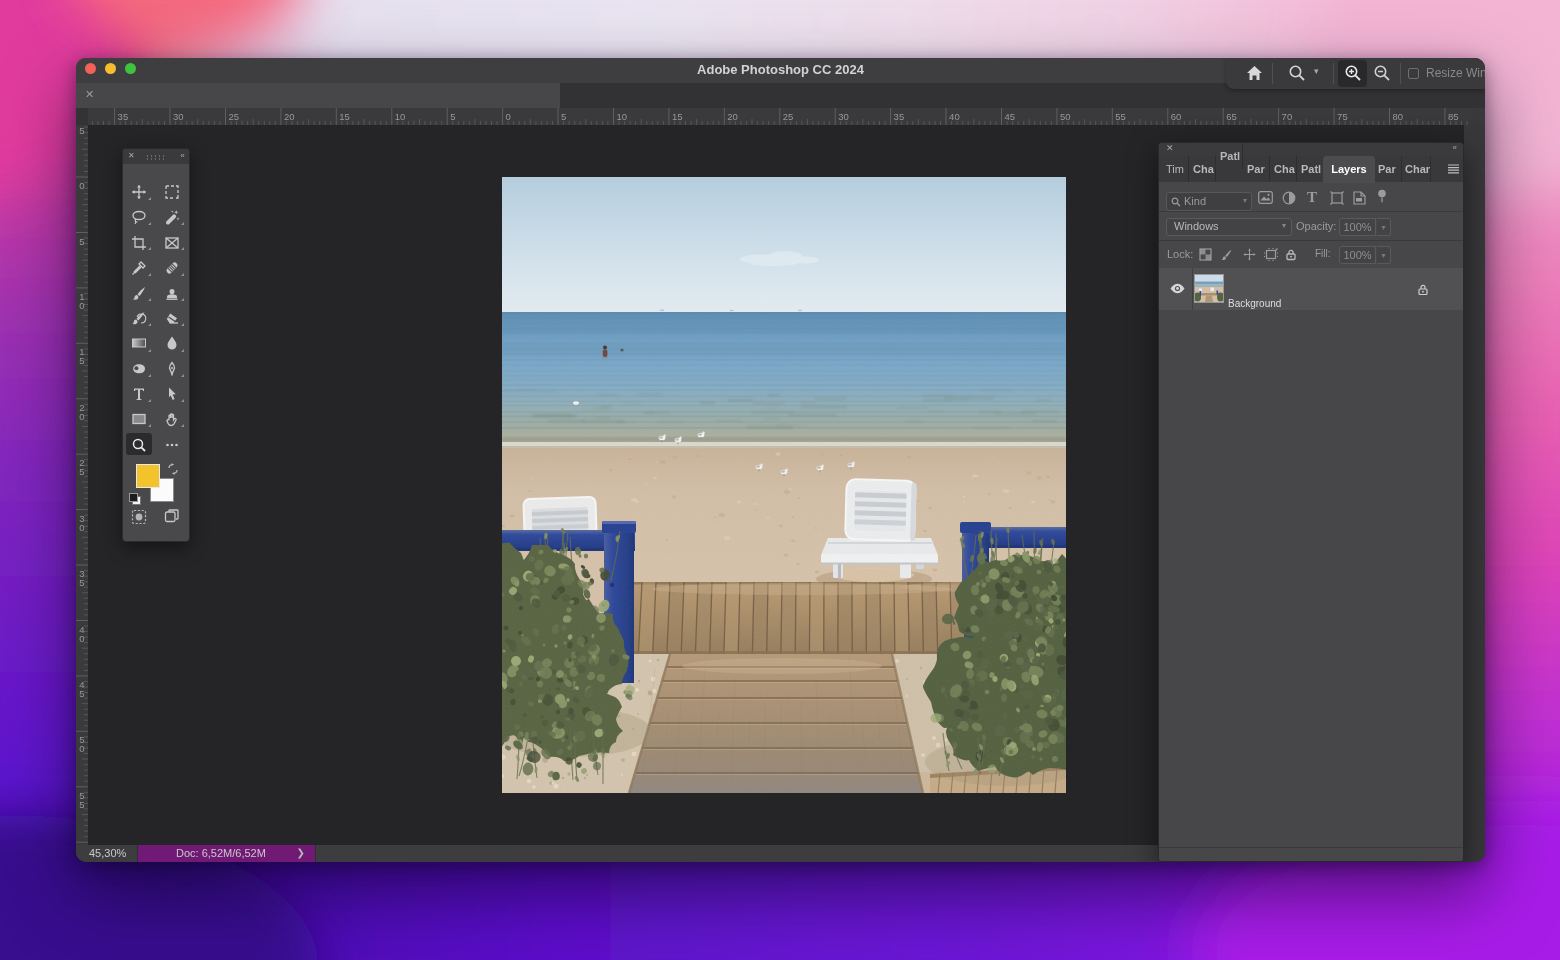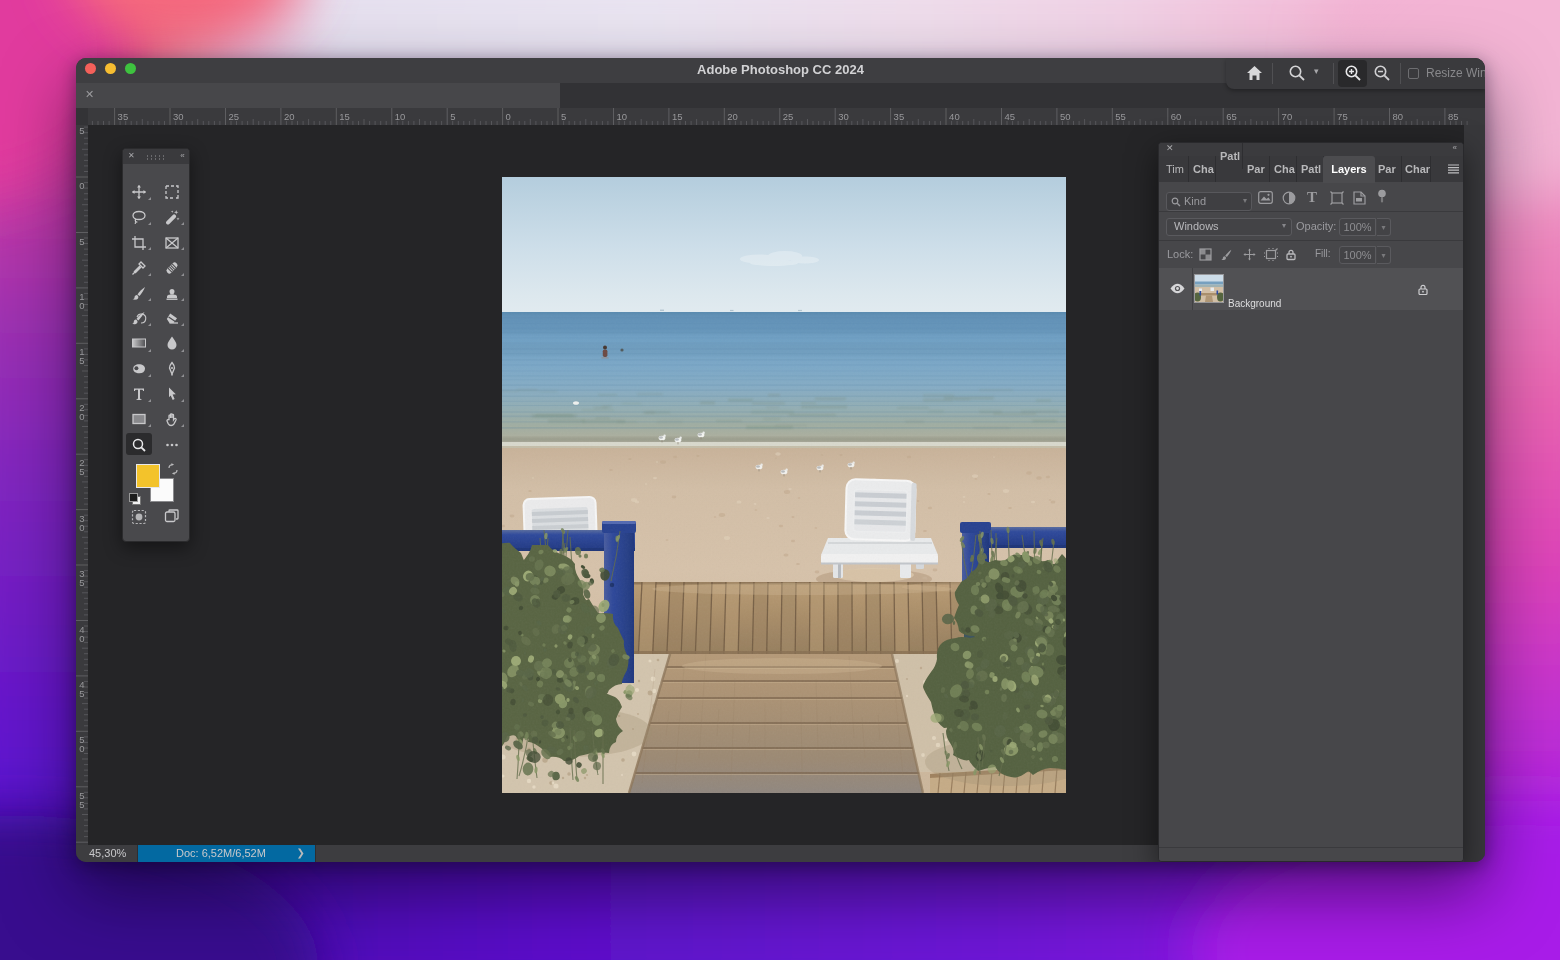--- a/index.html
+++ b/index.html
@@ -1741,21 +1741,21 @@
           <path d="M480 590 Q482 574 483 558" stroke="#5e6a48" stroke-width="1.1" fill="none" opacity="0.8"></path>
           <ellipse cx="482" cy="560" rx="1.6" ry="3.2" fill="#60704b" opacity="0.85" transform="rotate(-17 482 560)"></ellipse>
           <ellipse cx="482" cy="561" rx="1.6" ry="3.2" fill="#60704b" opacity="0.85" transform="rotate(-9 482 561)"></ellipse>
         </g>
         <rect x="0" y="135" width="564" height="137" filter="url(#grain)" opacity="0.035"></rect>
         <rect x="0" y="271" width="564" height="345" filter="url(#grain)" opacity="0.05"></rect>
         <rect x="0" y="271" width="564" height="345" fill="#dcbd92" opacity="0.04"></rect>
       </svg></div>
     <div class="abs" style="left:0;top:787px;width:100%;height:17px;background:#3d3d40;">
       <span style="position:absolute;left:13px;top:2px;color:#c9c9cb;font-size:11px;">45,30%</span>
-      <div style="position:absolute;left:61px;top:0;width:179px;height:17px;background:#0369a1;border-left:1px solid #2e2e31;border-right:1px solid #2e2e31;">
+      <div style="position:absolute;left:61px;top:0;width:179px;height:17px;background:#701a75;border-left:1px solid #2e2e31;border-right:1px solid #2e2e31;">
         <span style="position:absolute;left:38px;top:2px;color:#c9c9cb;font-size:11px;">Doc: 6,52M/6,52M</span>
         <span style="position:absolute;right:10px;top:2px;color:#b9b9bb;font-size:10px;">❯</span>
       </div>
     </div>
     <div style="position:absolute;left:1388px;top:67px;width:21px;height:737px;background:#38383b;"></div>
     <div style="position:absolute;left:1390px;top:216px;width:19px;height:600px;background:#424245;border-left:1px solid #2c2c2f;margin-left:28px;">
       <div style="position:absolute;left:0px;top:0px;width:19px;height:23px;background:#47474a;color:#e6e6e8;font-size:11px;font-weight:bold;overflow:hidden;line-height:23px;padding-left:2px;box-sizing:border-box;">Bru</div>
       <div style="position:absolute;left:3px;top:86px;"><svg width="12" height="12" viewBox="0 0 12 12">
           <rect x="2" y="5" width="8" height="5.5" rx="1" fill="none" stroke="#98989b" stroke-width="1.1"></rect>
           <path d="M4 5 V3.4 a2 2 0 0 1 4 0 V5" fill="none" stroke="#98989b" stroke-width="1.1"></path>

